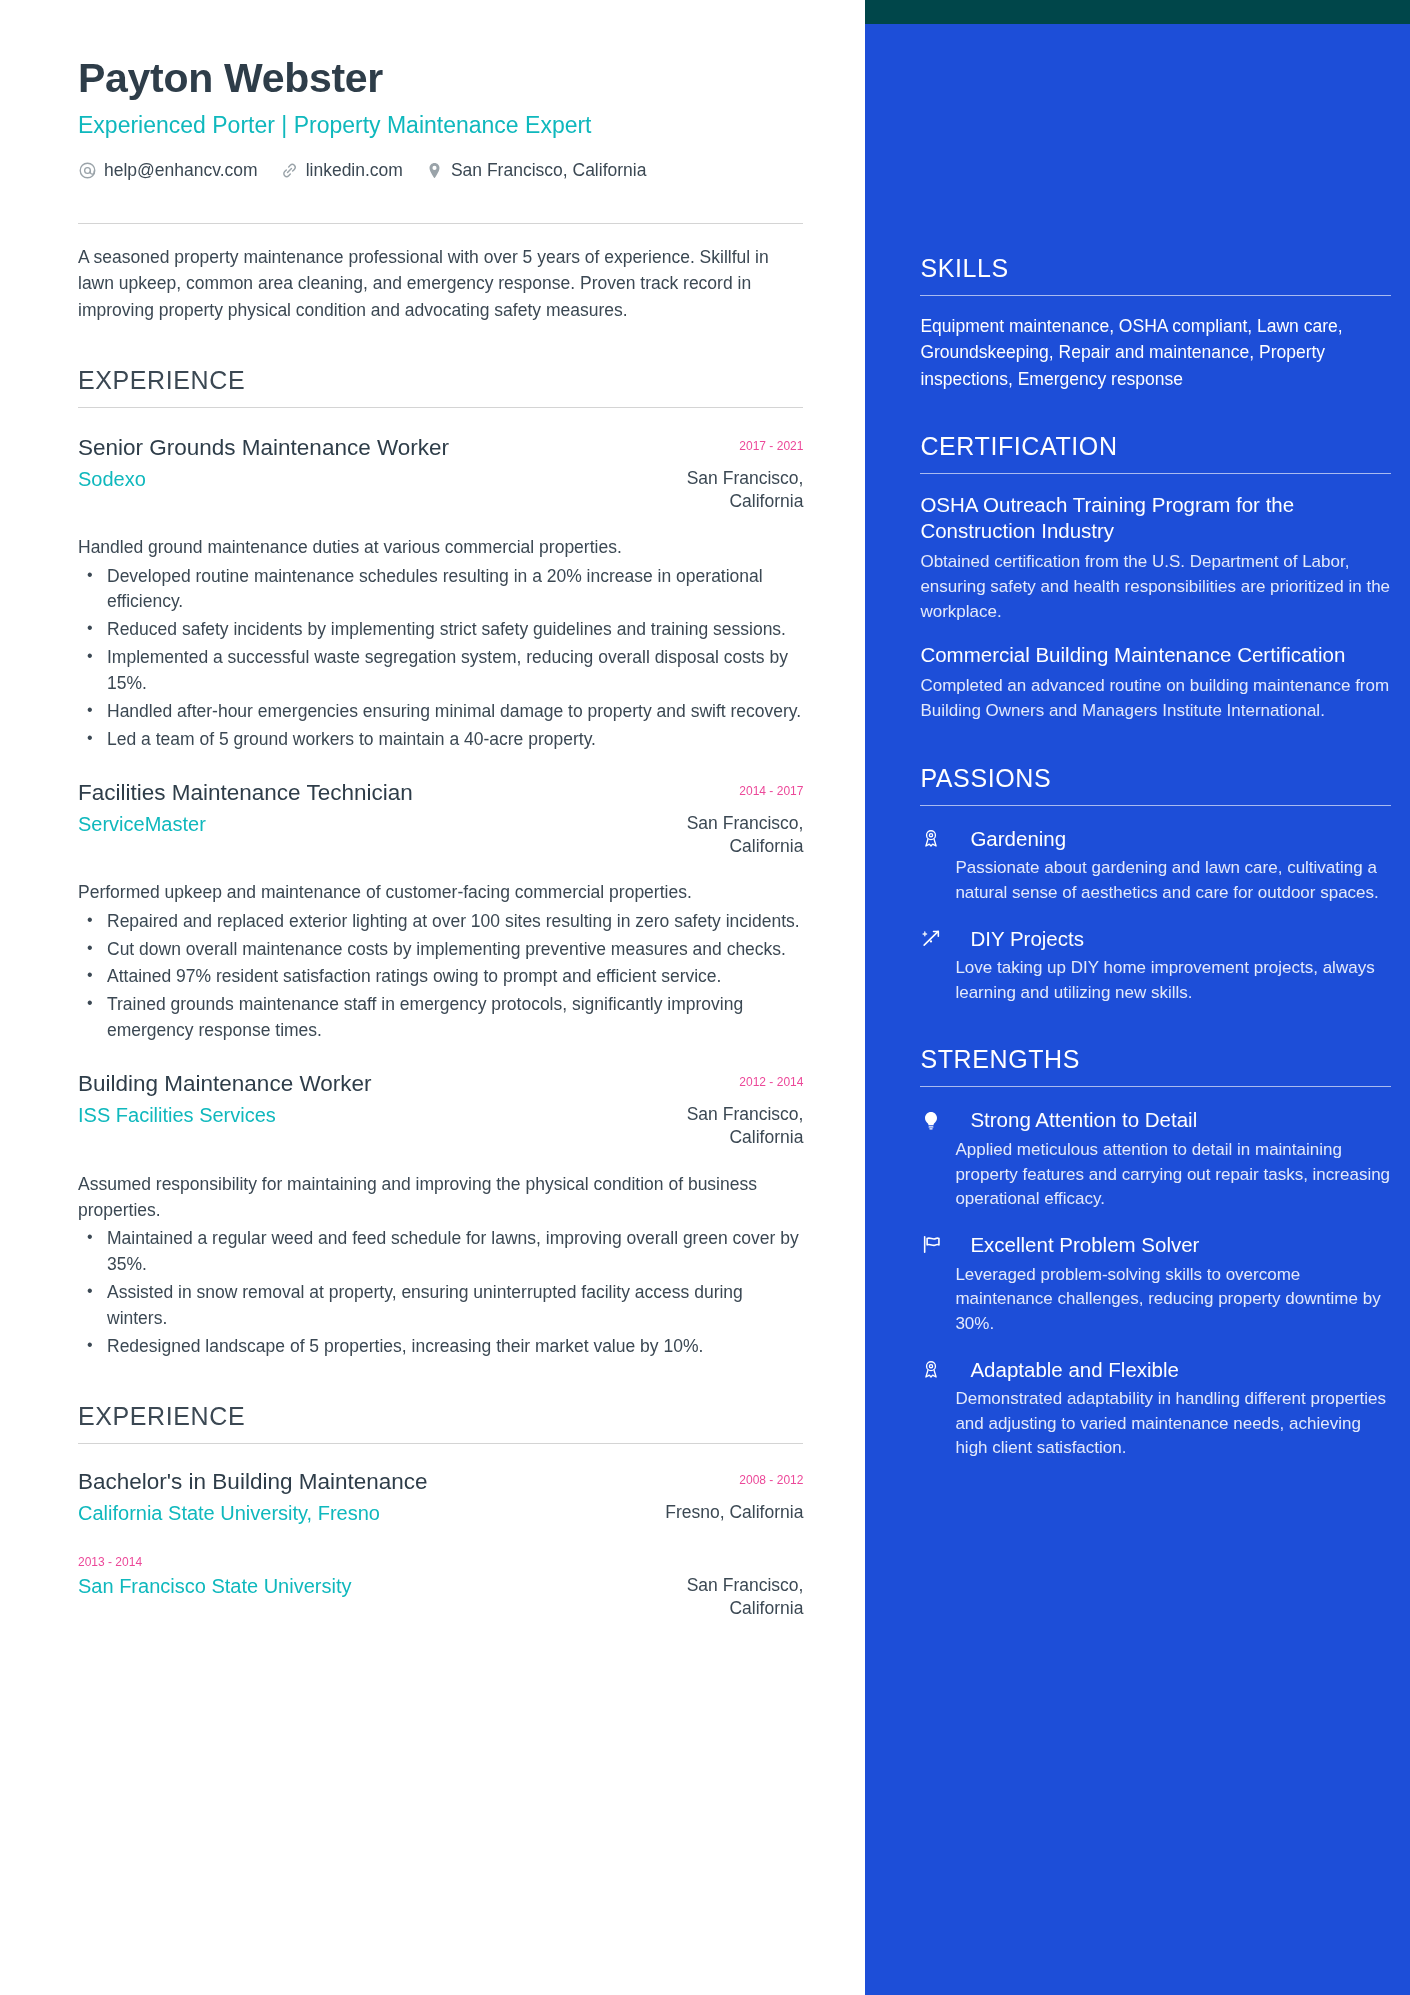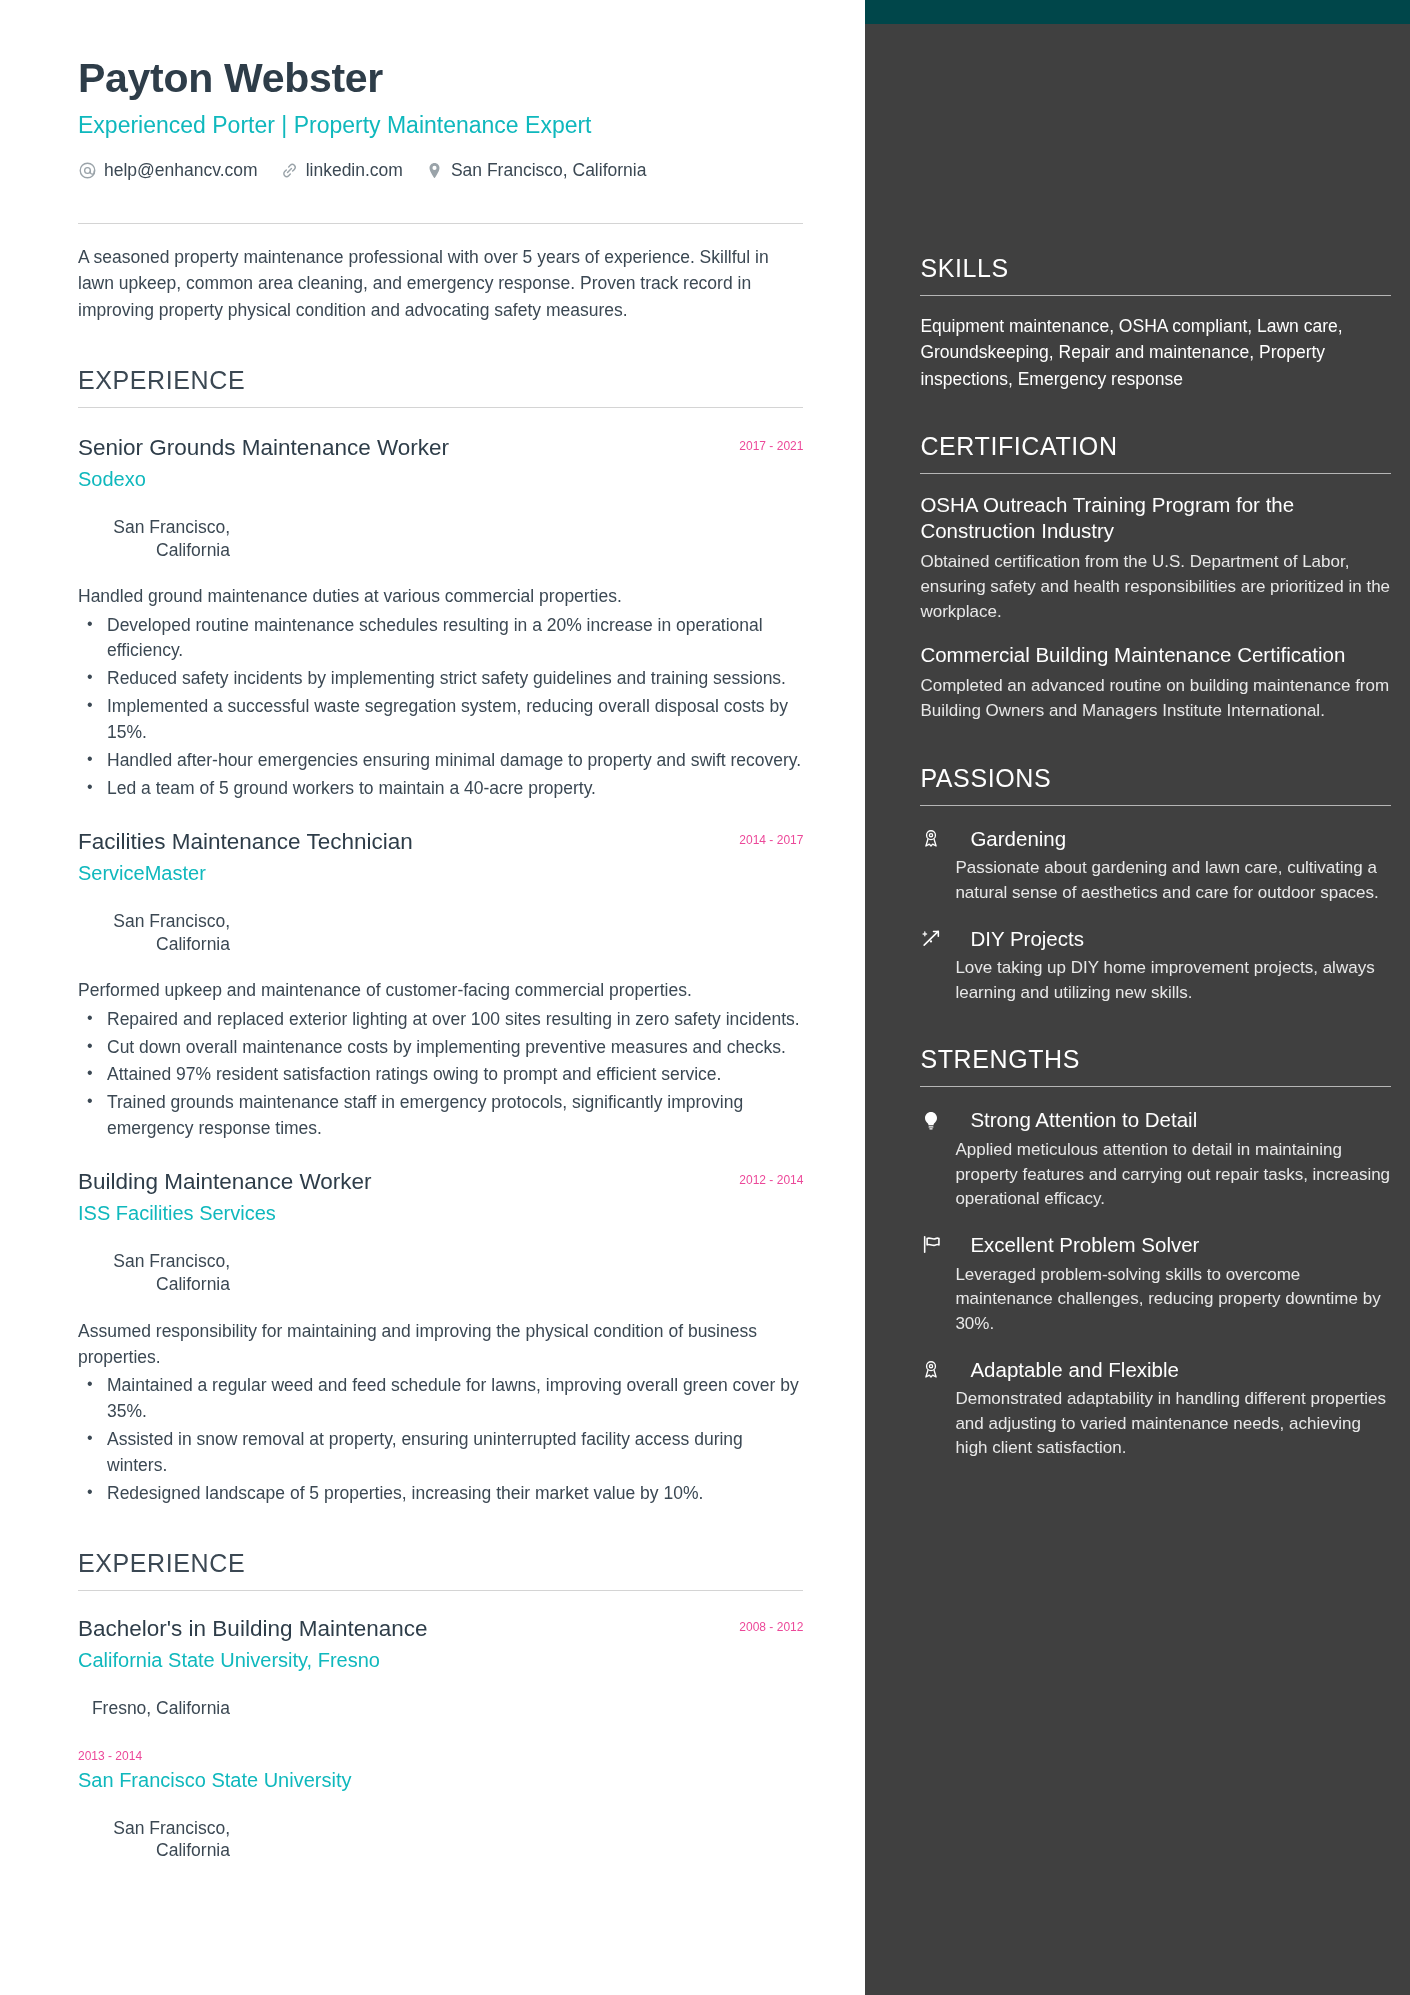--- a/index.html
+++ b/index.html
@@ -101,21 +101,20 @@
     padding-top: 5px;
     text-align: right;
   }
 
   .entry-sub {
     display: flex;
     justify-content: space-between;
     align-items: flex-start;
     gap: 24px;
     margin-top: 5px;
-    flex-direction: column;
   }
   .entry-org {
     font-size: 20px;
     color: #0fb8bd;
     line-height: 1.25;
     flex: 1;
   }
   .entry-loc {
     font-size: 17.5px;
     color: #3b4853;
@@ -181,21 +180,21 @@
     gap: 20px;
   }
   .powered-by { font-size: 16px; color: #3b4853; }
   .brand-wrap { display: flex; align-items: center; gap: 12px; }
   .brand-name { font-size: 24px; color: #3b4853; letter-spacing: 0.5px; }
   .footer-url { font-size: 16.5px; color: #3b4853; }
 
   
   .right-col {
     width: 580px;
-    background: #404040;
+    background: #1d4ed8;
     color: #ffffff;
     padding: 0 19px 0 55px;
     position: relative;
   }
   .top-band {
     position: absolute;
     top: 0; left: 0; right: 0;
     height: 24px;
     background: #00464a;
   }

